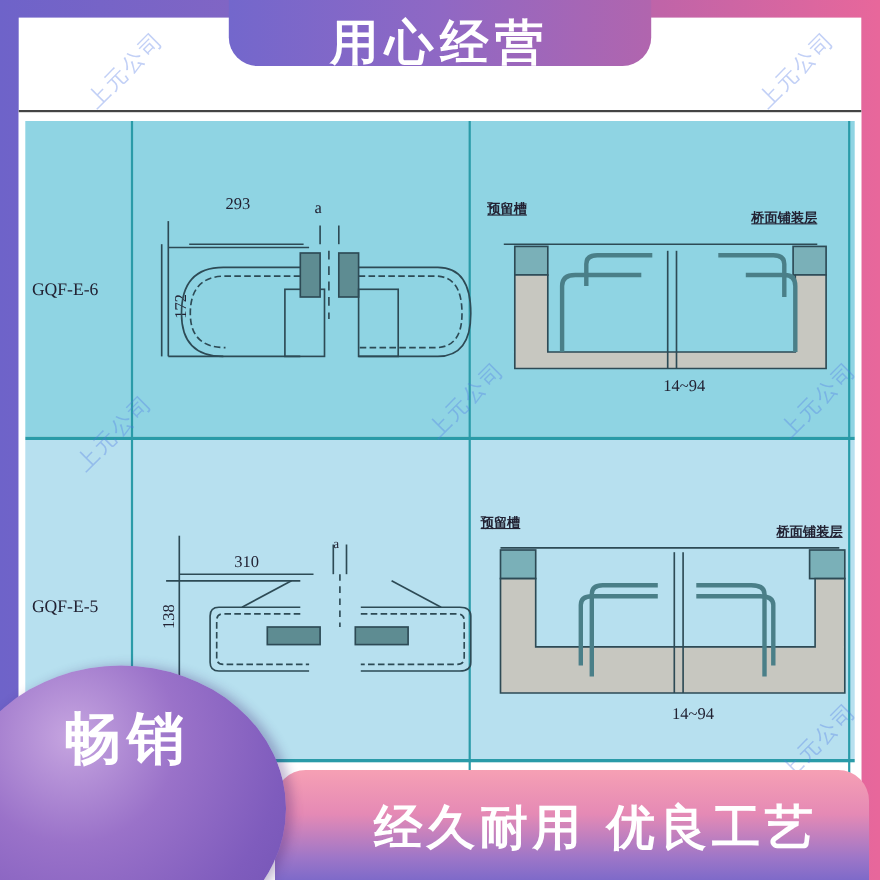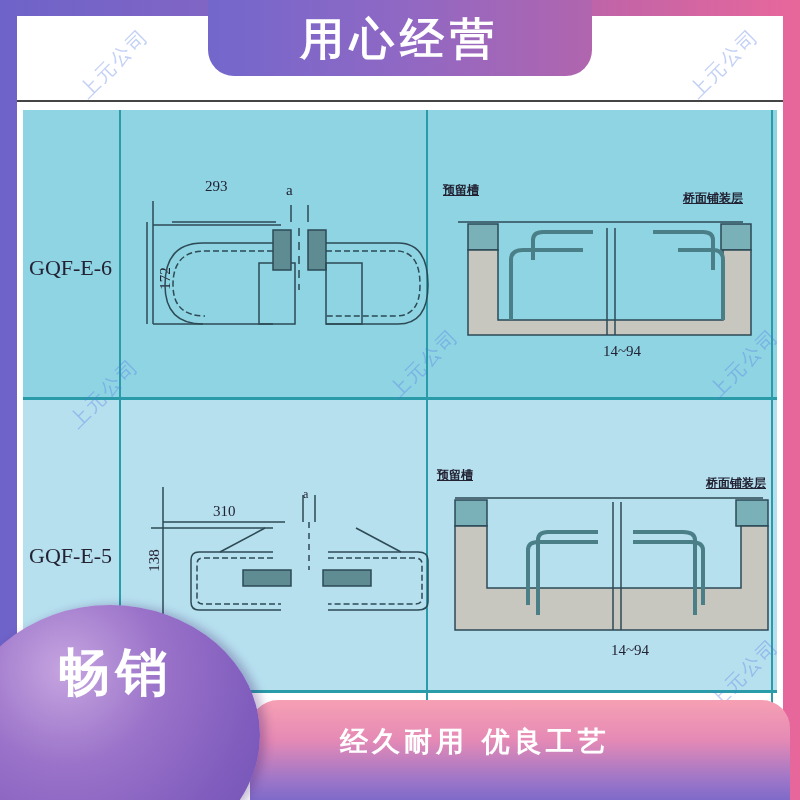--- a/index.html
+++ b/index.html
@@ -1,36 +1,36 @@
 <!DOCTYPE html>
 <html><head>
 <meta charset="utf-8">
 <style>
   html,body{margin:0;padding:0;}
   body{width:800px;height:800px;overflow:hidden;position:relative;font-family:"DejaVu Sans",sans-serif;}
   .frame{position:absolute;inset:0;background:linear-gradient(90deg,#6e63c9 0%,#8a66c2 40%,#c064a8 75%,#e8679b 100%);}
   .paper{position:absolute;left:17px;top:16px;width:766px;height:784px;background:#fff;}
-  .top-tab{position:absolute;left:208px;top:0;width:384px;height:76px;background:linear-gradient(90deg,#7367cc 0%,#8f68c4 50%,#b165ae 100%);border-radius:0 0 26px 26px;}
+  .top-tab{position:absolute;left:208px;top:0;width:384px;height:60px;background:linear-gradient(90deg,#7367cc 0%,#8f68c4 50%,#b165ae 100%);border-radius:0 0 26px 26px;}
   .top-tab:before,.top-tab:after{content:"";position:absolute;top:0;width:20px;height:30px;}
   .top-tab-title{position:absolute;left:0;right:0;top:10px;text-align:center;color:#fff;font-size:44px;font-weight:bold;letter-spacing:6px;}
   .sheet{position:absolute;left:17px;top:100px;width:766px;height:610px;border-top:2px solid #444;background:#fff;}
   .table{position:absolute;left:6px;top:8px;width:754px;height:594px;}
   .row{position:absolute;left:0;width:754px;}
   .row1{top:0;height:287px;background:#8fd4e3;}
   .row2{top:290px;height:290px;background:#b7e0ef;}
   .hline{position:absolute;left:0;width:754px;height:3px;background:#2a9ba8;}
   .vline{position:absolute;top:0;width:2px;height:594px;background:#2a9ba8;}
-  .model{position:absolute;font-family:"Liberation Serif",serif;font-size:22px;color:#223;text-align:center;}
+  .model{position:absolute;font-family:"Liberation Serif",serif;font-size:16px;color:#223;text-align:center;}
   .dim{position:absolute;font-family:"Liberation Serif",serif;font-size:15px;color:#223;}
   .lbl{position:absolute;font-family:"DejaVu Sans",sans-serif;font-size:12px;font-weight:bold;color:#223;text-decoration:underline;}
   .wm{position:absolute;color:rgba(80,120,230,0.35);font-size:20px;transform:rotate(-45deg);letter-spacing:2px;}
   .bubble{position:absolute;left:-40px;top:605px;width:300px;height:260px;border-radius:50%;background:radial-gradient(circle at 35% 25%,#c6a5e0 0%,#9a72c9 35%,#7f5cbd 70%,#6f52b3 100%);box-shadow:6px 0 10px rgba(60,30,110,0.3);}
   .bubble-text{position:absolute;left:58px;top:640px;width:150px;color:#fff;font-size:52px;font-weight:bold;line-height:64px;letter-spacing:6px;}
   .banner{position:absolute;left:250px;top:700px;width:540px;height:100px;border-radius:28px 28px 0 0;background:linear-gradient(180deg,#f6a0b4 0%,#e58ab5 40%,#9d76c8 80%,#7e6ac9 100%);}
-  .banner-text{position:absolute;left:340px;top:723px;color:#fff;font-size:28px;font-weight:bold;letter-spacing:4px;white-space:nowrap;}
+  .banner-text{position:absolute;left:340px;top:723px;color:#fff;font-size:44px;font-weight:bold;letter-spacing:4px;white-space:nowrap;}
   svg{position:absolute;overflow:visible;}
 </style>
 </head>
 <body>
 
 <div class="frame"></div>
 <div class="paper"></div>
 
 <div class="top-tab">
   <div class="top-tab-title">用心经营</div>

